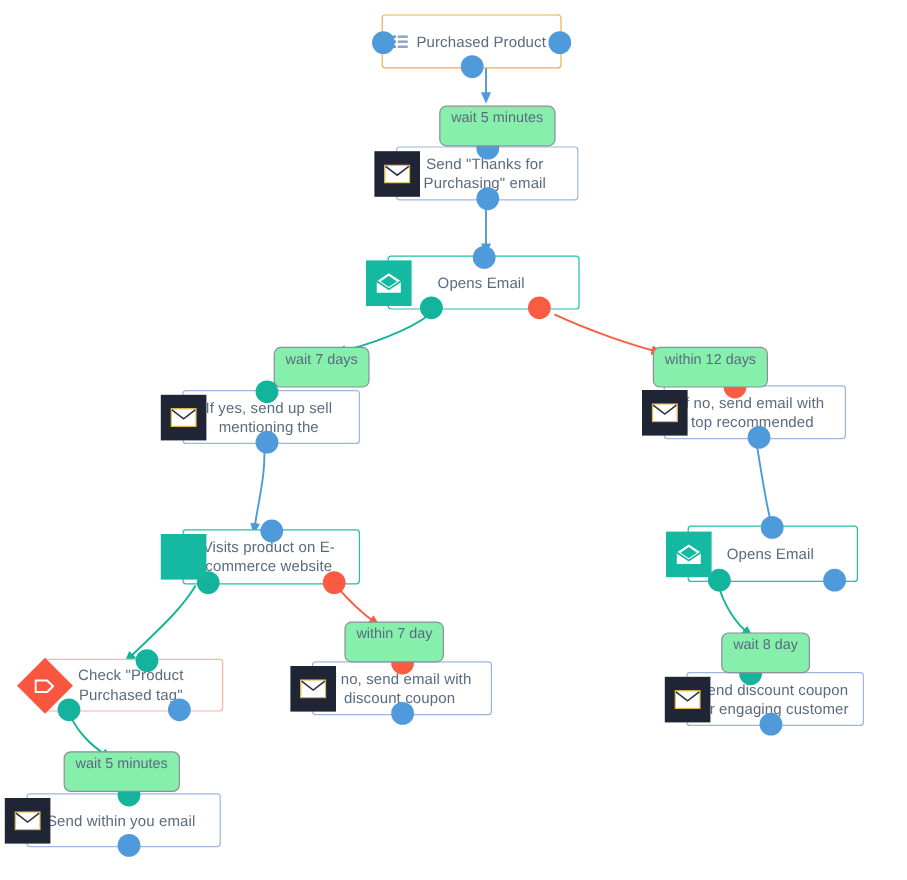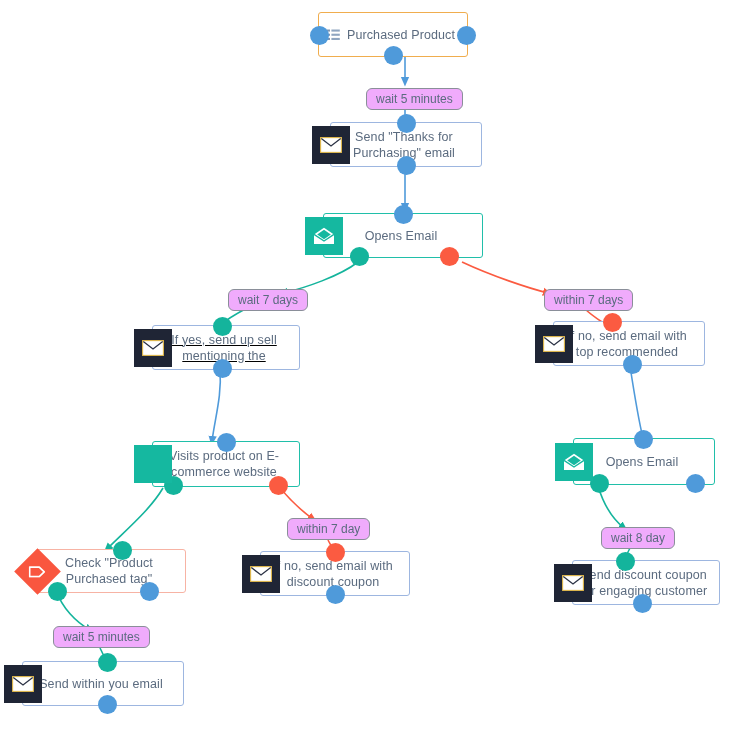--- a/index.html
+++ b/index.html
@@ -121,28 +121,28 @@
 
   .port.pt-top    { top: -9px; }
   .port.pt-bottom { bottom: -9px; }
   .port.pt-left   { left: -9px; top: 50%; margin-top: -9px; }
   .port.pt-right  { right: -9px; top: 50%; margin-top: -9px; }
 
   
   .pill {
     position: absolute;
     box-sizing: border-box;
-    background: #f0abfc;
+    background: #86efac;
     border: 1px solid #8a8f99;
     border-radius: 6px;
     height: 22px;
     display: flex;
-    align-items: center;
+    align-items: flex-end;
     justify-content: center;
-    padding: 4px 9px;
+    padding: 16px 9px;
     font-size: 12px;
     color: #5b6b7f;
     white-space: nowrap;
     z-index: 7;
   }
 </style>
 </head>
 <body>
 
 <div id="canvas">
@@ -239,24 +239,24 @@
     <span class="port blue pt-top" style="left:50%; margin-left:-9px;"></span>
     <span class="port teal pt-bottom" style="left:26px;"></span>
     <span class="port coral pt-bottom" style="right:23px;"></span>
   </div>
 
   <div class="pill" style="left:228px; top:289px;">
     <span>wait 7 days</span>
   </div>
 
   <div class="pill" style="left:544px; top:289px;">
-    <span>within 7 days</span>
-  </div>
-
-  <div class="node" style="left:152px; top:325px; width:148px; height:45px;text-decoration:underline;">
+    <span>within 12 days</span>
+  </div>
+
+  <div class="node" style="left:152px; top:325px; width:148px; height:45px;">
     <div class="icon-box dark">
       <svg width="22" height="16" viewBox="0 0 22 16" aria-hidden="true">
         <rect x="0.6" y="0.6" width="20.8" height="14.8" fill="#ffffff" stroke="#e0b84c" stroke-width="1.1"></rect>
         <path d="M1.3,1.6 L11,9 L20.7,1.6" fill="none" stroke="#2b3245" stroke-width="1.3"></path>
       </svg>
     </div>
     <span class="label">If yes, send up sell mentioning the</span>
     <span class="port teal pt-top" style="left:60px;"></span>
     <span class="port blue pt-bottom" style="left:60px;"></span>
   </div>

